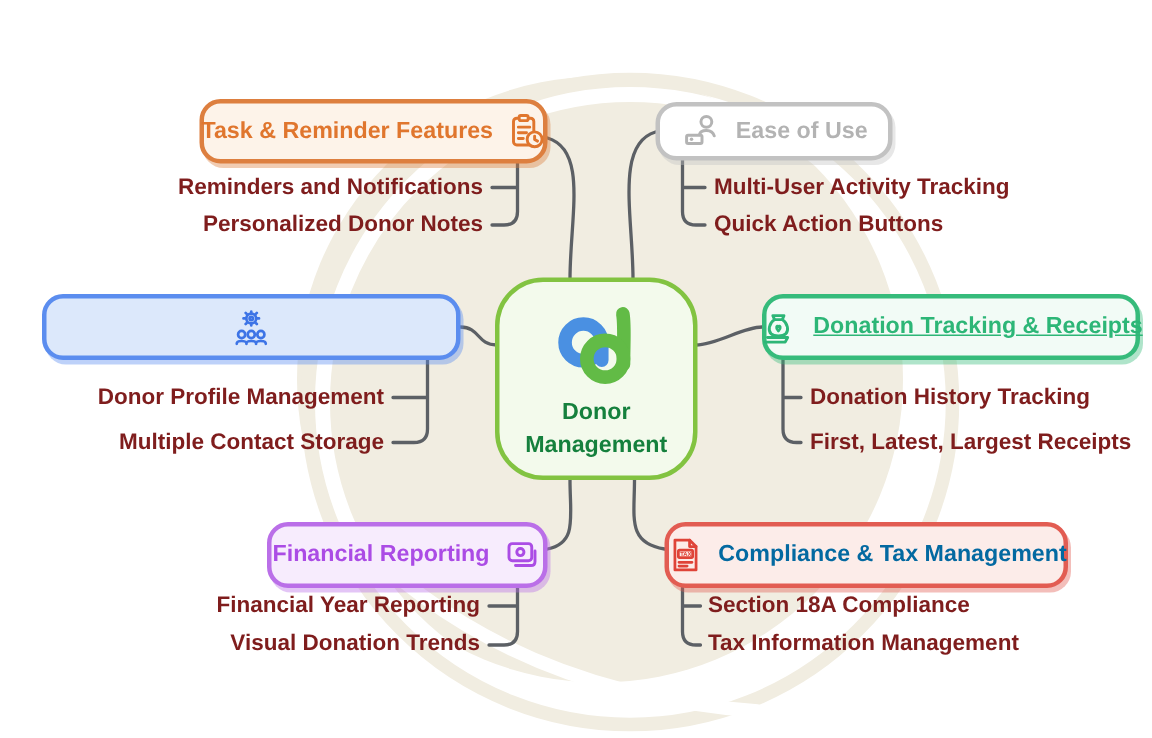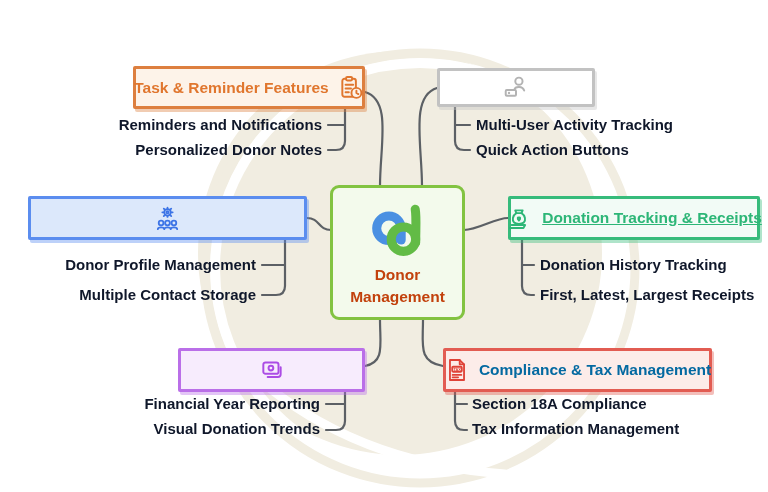--- a/index.html
+++ b/index.html
@@ -6,42 +6,42 @@
   body{
     width:768px;height:492px;position:relative;overflow:hidden;
     background:#ffffff;
     font-family:"Liberation Sans", sans-serif;
   }
   svg.layer{position:absolute;left:0;top:0;width:768px;height:492px;}
   #bg-layer{z-index:0;}
   #connector-layer{z-index:1;}
   .node{
     position:absolute;z-index:2;display:flex;align-items:center;gap:9px;
-    border-radius:2px;font-size:15.5px;font-weight:600;white-space:nowrap;
+    border-radius:14px;font-size:15.5px;font-weight:600;white-space:nowrap;
     padding:0 13px;box-sizing:border-box;justify-content:center;
   }
   .icon{display:flex;align-items:center;justify-content:center;flex:0 0 auto;}
   .icon svg{display:block;}
   
   .n-tl{left:133px;top:66px;width:232px;height:43px;background:#fdf3e9;border:3px solid #dd7f3f;color:#e0762e;box-shadow:2px 3px 0 0 rgba(221,127,63,.40);}
   .n-tr{left:437px;top:68px;width:158px;height:39px;background:#ffffff;border:3px solid #c2c2c2;color:#b3b3b3;box-shadow:2px 3px 0 0 rgba(194,194,194,.40);}
   .n-l{left:28px;top:196px;width:279px;height:44px;background:#dce8fb;border:3px solid #5b8def;color:#3d74e6;box-shadow:2px 3px 0 0 rgba(91,141,239,.40);}
   .n-r{left:508px;top:196px;width:252px;height:44px;background:#f2fbf6;border:3px solid #36bb7b;color:#2db677;box-shadow:2px 3px 0 0 rgba(54,187,123,.40);text-decoration:underline;}
   .n-bl{left:178px;top:348px;width:187px;height:44px;background:#f7ecfd;border:3px solid #ba6fe8;color:#ab4ce5;box-shadow:2px 3px 0 0 rgba(186,111,232,.40);}
   .n-br{left:443px;top:348px;width:269px;height:44px;background:#fcece9;border:3px solid #e25c52;color:#0369a1;box-shadow:2px 3px 0 0 rgba(226,92,82,.40);}
   
   .n-center{
     left:330px;top:185px;width:135px;height:135px;background:#f3faec;
-    border:3px solid #82c341;border-radius:9px;color:#c2410c;
+    border:3px solid #82c341;border-radius:32px;color:#15803d;
     flex-direction:column;gap:4px;padding:6px 0 2px 0;
   }
   .center-title{font-size:15.5px;font-weight:700;line-height:1.4;text-align:center;width:120px;white-space:normal;}
   
   .sub{
-    position:absolute;z-index:2;font-size:15px;font-weight:600;color:#0f172a;
+    position:absolute;z-index:2;font-size:15px;font-weight:600;color:#7f1d1d;
     white-space:nowrap;line-height:20px;
   }
   .ra{text-align:right;}
   .s-tl1{right:446px;top:115px;}
   .s-tl2{right:446px;top:140px;}
   .s-tr1{left:476px;top:115px;}
   .s-tr2{left:476px;top:140px;}
   .s-l1{right:512px;top:255px;}
   .s-l2{right:512px;top:285px;}
   .s-r1{left:540px;top:255px;}
@@ -107,20 +107,21 @@
 
 <div class="node n-tr">
   <span class="icon">
     <svg width="28" height="28" viewBox="0 0 24 24" fill="none" stroke="#b3b3b3" stroke-width="1.7" stroke-linecap="round" stroke-linejoin="round">
       <circle cx="14.5" cy="6.2" r="3.1"></circle>
       <path d="M10.5,13.5 C11.5,10.3 17.8,10.3 19,14.2"></path>
       <rect x="3.2" y="13.8" width="8.8" height="4.8" rx="0.9"></rect>
       <circle cx="6" cy="16.2" r="1" fill="#b3b3b3" stroke="none"></circle>
     </svg>
   </span>
+  <span>Ease of Use</span>
 </div>
 <div class="sub s-tr1">Multi-User Activity Tracking</div>
 <div class="sub s-tr2">Quick Action Buttons</div>
 
 <div class="node n-l">
   <span class="icon">
     <svg width="27" height="27" viewBox="0 0 24 24" fill="none" stroke="#3d74e6" stroke-width="1.6" stroke-linecap="round" stroke-linejoin="round">
       <circle cx="12" cy="6.5" r="2.9"></circle>
       <circle cx="12" cy="6.5" r="1"></circle>
       <path d="M12,2.4 V3.4 M12,9.6 V10.6 M8.4,6.5 H7.4 M16.6,6.5 H15.6 M9.4,3.9 L8.7,3.2 M15.3,9.8 L14.6,9.1 M14.6,3.9 L15.3,3.2 M8.7,9.8 L9.4,9.1"></path>
@@ -142,20 +143,21 @@
       <path d="M11.5,13.9 C9.6,12.2 10.6,10.4 11.5,11.3 C12.4,10.4 13.4,12.2 11.5,13.9 Z"></path>
       <path d="M3.5,20.5 H15.5 L17,17.8 H5"></path>
     </svg>
   </span>
   <span>Donation Tracking &amp; Receipts</span>
 </div>
 <div class="sub s-r1">Donation History Tracking</div>
 <div class="sub s-r2">First, Latest, Largest Receipts</div>
 
 <div class="node n-bl">
+  <span>Financial Reporting</span>
   <span class="icon">
     <svg width="26" height="26" viewBox="0 0 24 24" fill="none" stroke="#ab4ce5" stroke-width="1.8" stroke-linecap="round" stroke-linejoin="round">
       <rect x="4" y="5" width="14" height="10.5" rx="2"></rect>
       <circle cx="11" cy="10.2" r="2.2"></circle>
       <path d="M8,18.5 H17.5 C19.3,18.5 20,17.8 20,16 V9.5"></path>
     </svg>
   </span>
 </div>
 <div class="sub ra s-bl1">Financial Year Reporting</div>
 <div class="sub ra s-bl2">Visual Donation Trends</div>

